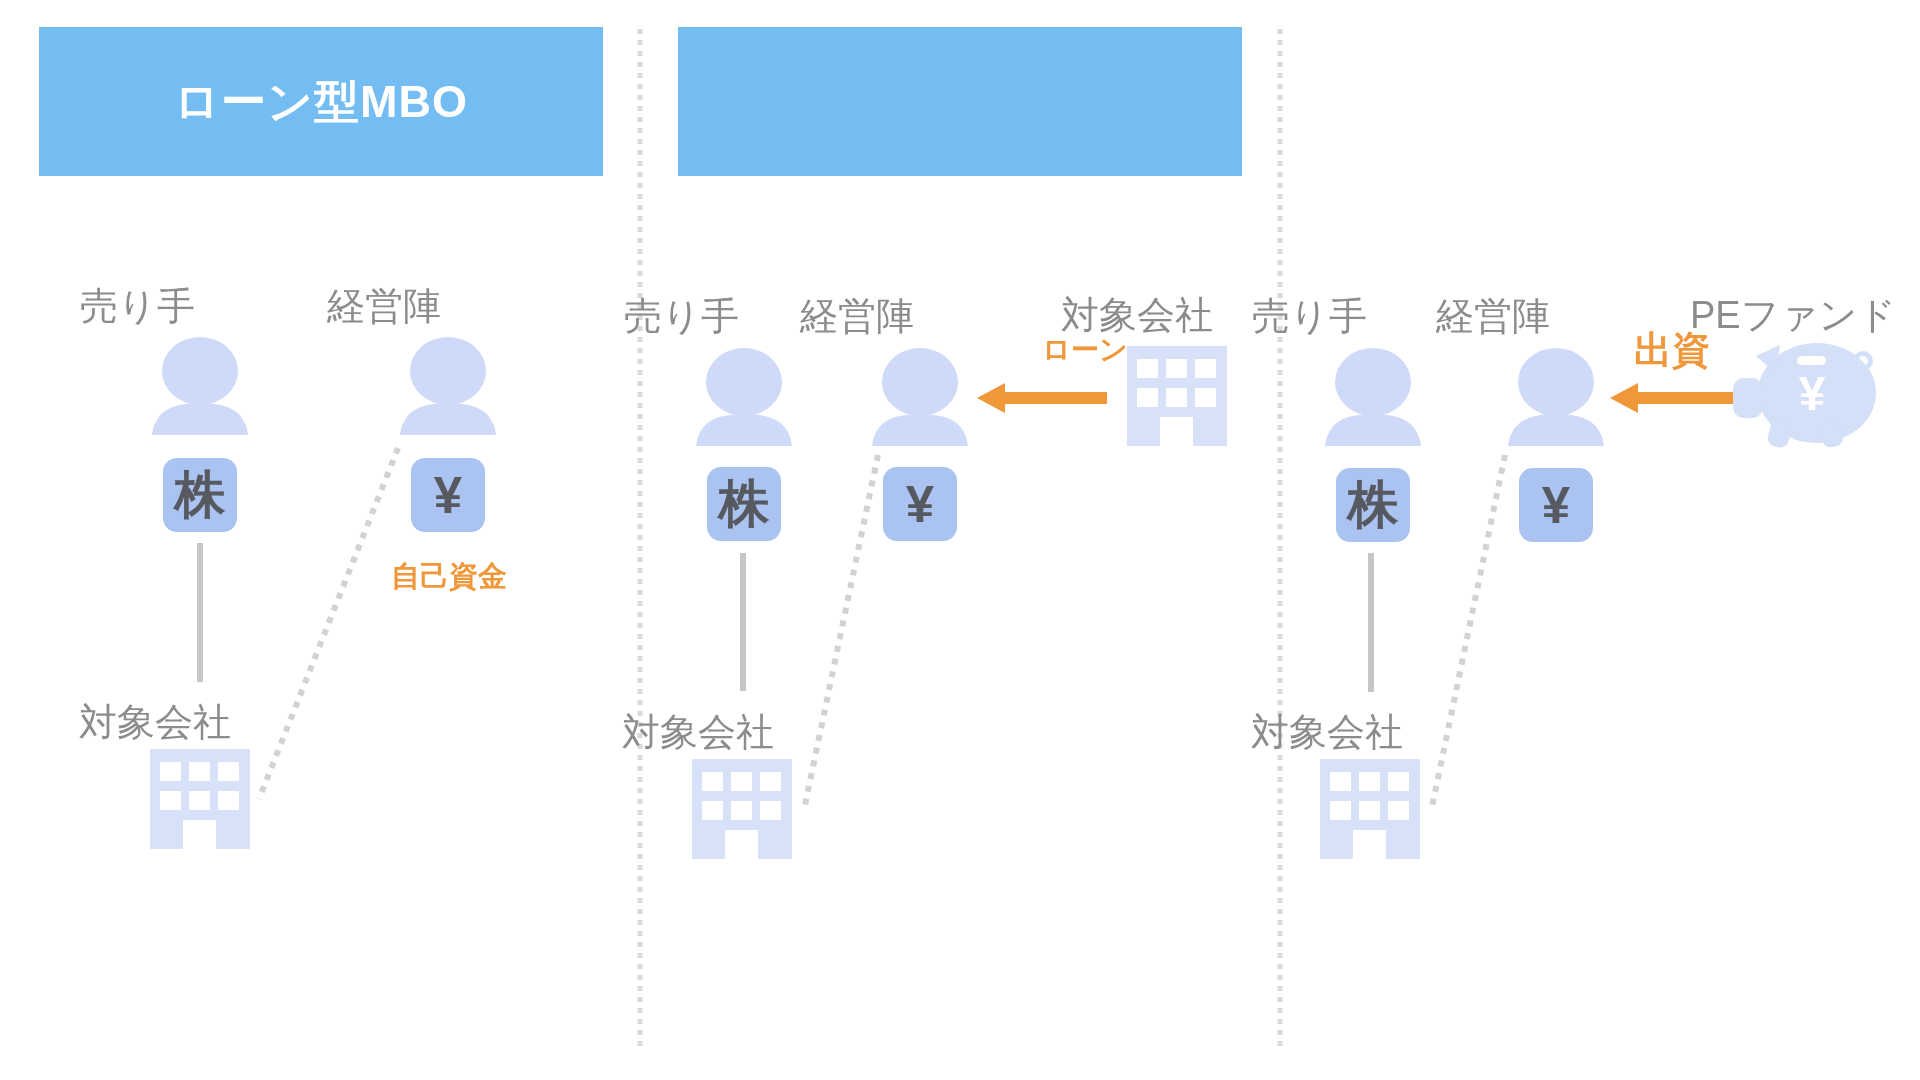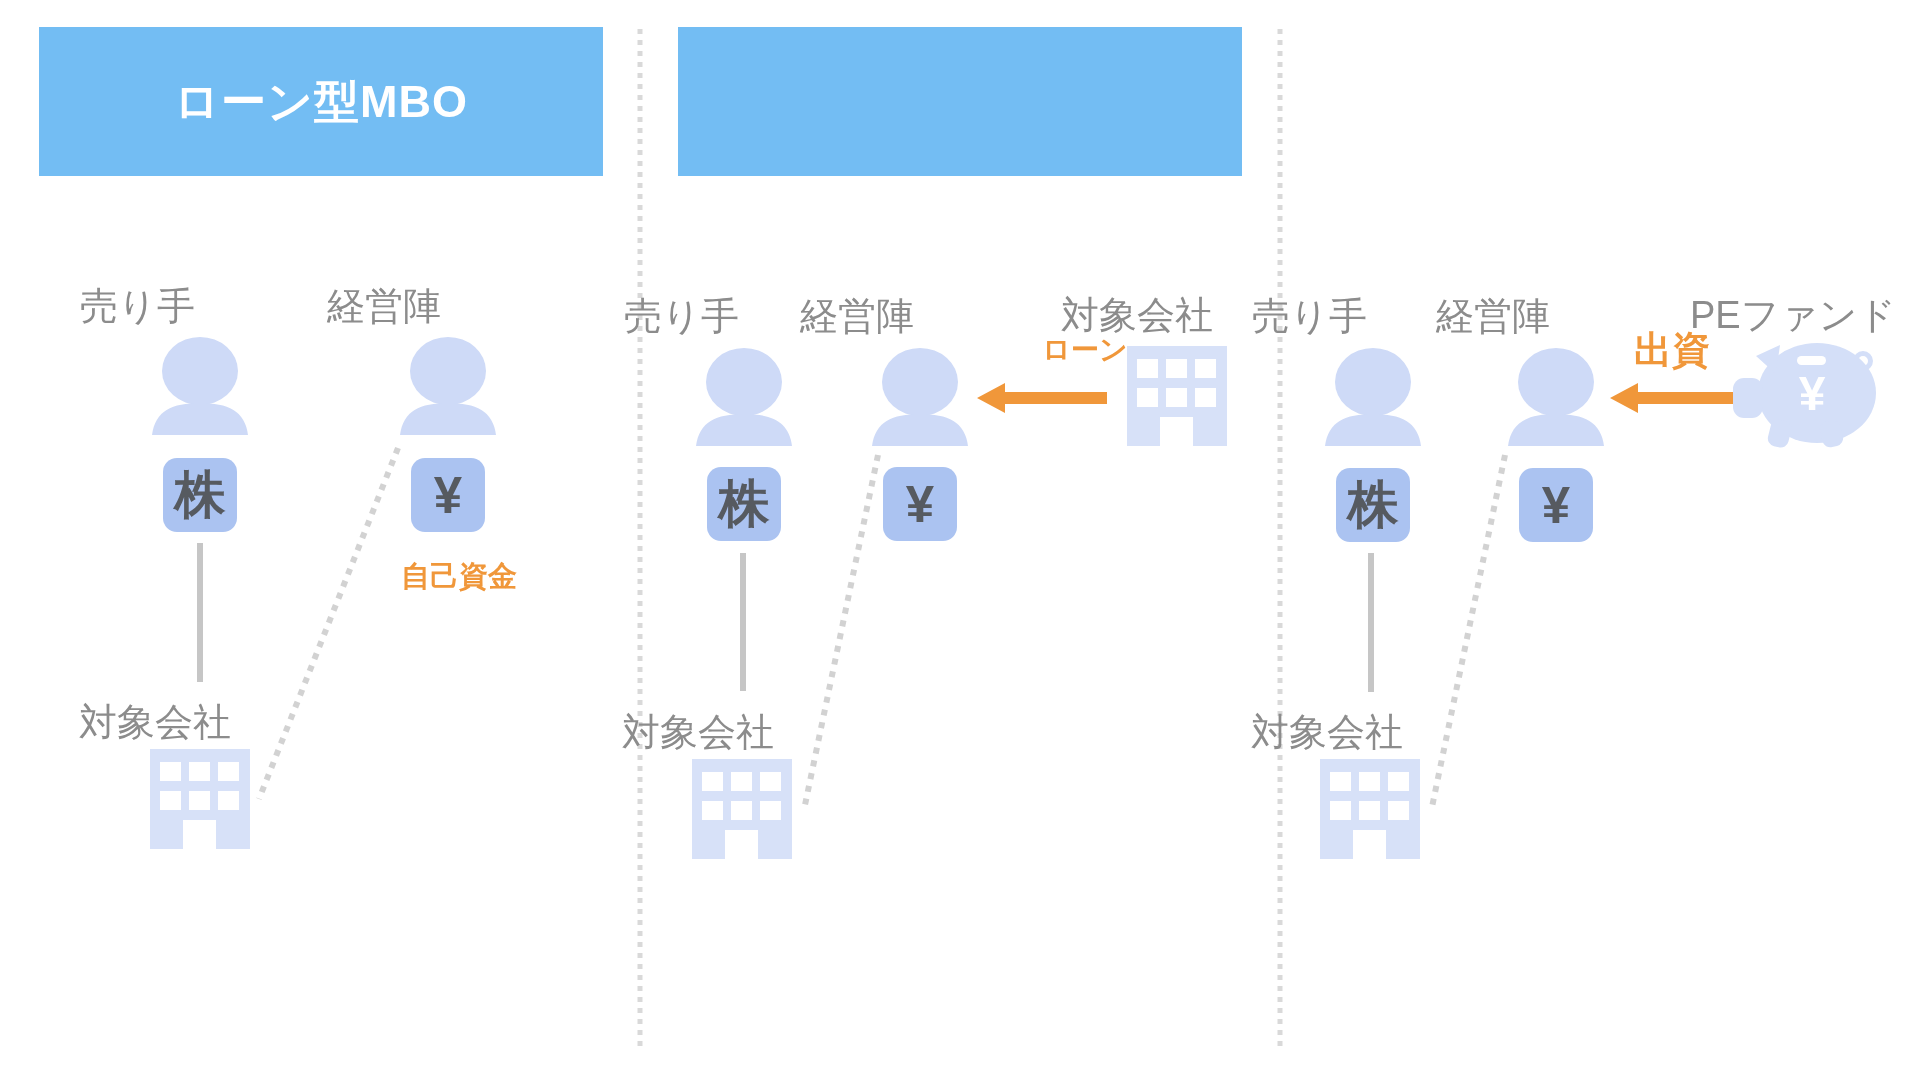--- a/index.html
+++ b/index.html
@@ -81,21 +81,21 @@
     <path class="fill-figure" d="M0,98 C3,74 20,66 48,66 C76,66 93,74 96,98 Z"></path>
   </svg>
   <svg class="person" style="left:400px;top:337px" viewBox="0 0 96 98">
     <ellipse class="fill-figure" cx="48" cy="34" rx="38" ry="34"></ellipse>
     <path class="fill-figure" d="M0,98 C3,74 20,66 48,66 C76,66 93,74 96,98 Z"></path>
   </svg>
 
   <div class="badge" style="left:163px;top:458px">株</div>
   <div class="badge" style="left:411px;top:458px">¥</div>
 
-  <div class="note" style="left:339px;top:559px;font-size:29px">自己資金</div>
+  <div class="note" style="left:329px;top:559px;font-size:29px">自己資金</div>
 
   <div class="lbl" style="left:79px;top:706px">対象会社</div>
   <svg class="building" style="left:150px;top:749px" viewBox="0 0 100 100">
     <rect class="fill-building" x="0" y="0" width="100" height="100"></rect>
     <rect class="fill-white" x="10" y="13" width="21" height="19"></rect>
     <rect class="fill-white" x="39" y="13" width="21" height="19"></rect>
     <rect class="fill-white" x="68" y="13" width="21" height="19"></rect>
     <rect class="fill-white" x="10" y="42" width="21" height="19"></rect>
     <rect class="fill-white" x="39" y="42" width="21" height="19"></rect>
     <rect class="fill-white" x="68" y="42" width="21" height="19"></rect>

